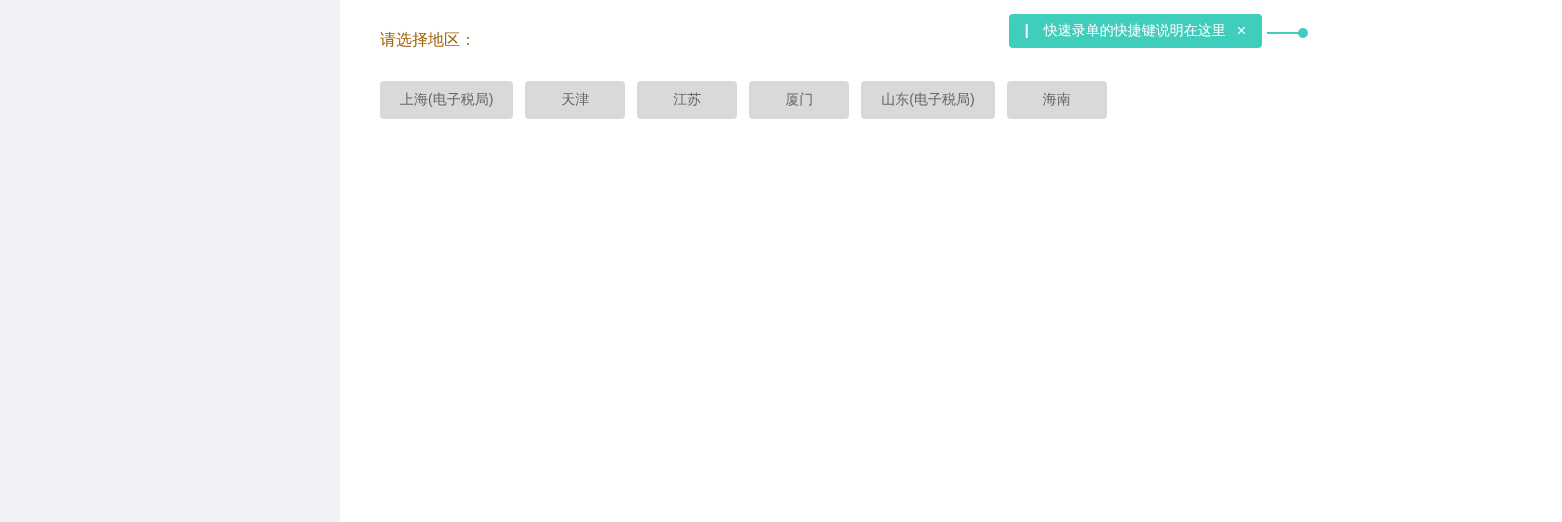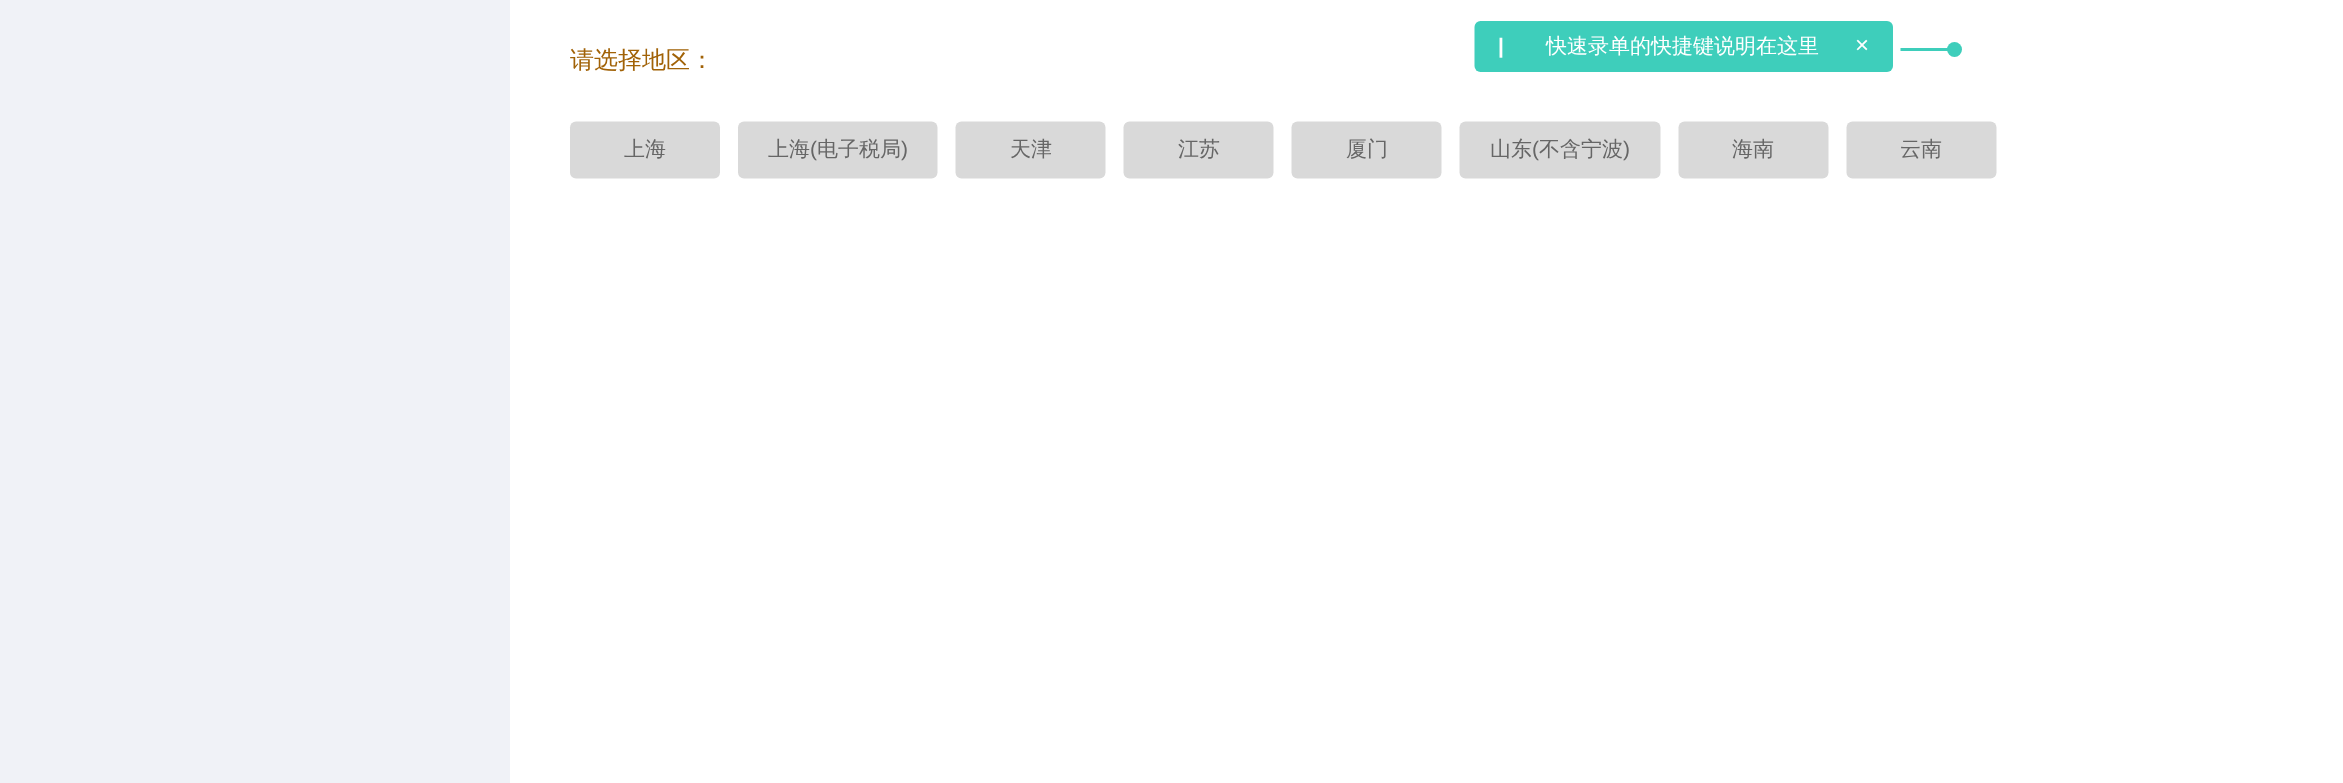--- a/index.html
+++ b/index.html
@@ -67,21 +67,21 @@
       position: absolute;
       top: 14px;
       right: 300px;
       background: #3ecebb;
       color: white;
       padding: 8px 16px;
       border-radius: 4px;
       font-size: 14px;
       display: flex;
       align-items: flex-start;
-      gap: 24px;
+      gap: 11px;
       white-space: nowrap;
     }
 
     .tooltip-banner::before {
       content: '|';
       font-weight: bold;
       margin-right: 4px;
     }
 
     .tooltip-close {
@@ -114,28 +114,26 @@
   </style>
 </head>
 <body>
 
 <div class="left-sidebar"></div>
 
 <div class="main-content">
   <div class="page-title">请选择地区：</div>
   <div class="region-buttons">
 
-  <button class="region-btn">上海</button>
       <button class="region-btn">上海(电子税局)</button>
       <button class="region-btn">天津</button>
       <button class="region-btn">江苏</button>
       <button class="region-btn">厦门</button>
-      <button class="region-btn">山东(不含宁波)</button>
+      <button class="region-btn">山东(电子税局)</button>
       <button class="region-btn">海南</button>
-      <button class="region-btn">云南</button>
     </div>
 </div>
 
 <div class="tooltip-banner">
   <span>快速录单的快捷键说明在这里</span>
   <button class="tooltip-close">×</button>
 </div>
 <div class="tooltip-line"></div>
 <div class="tooltip-dot"></div>
 

